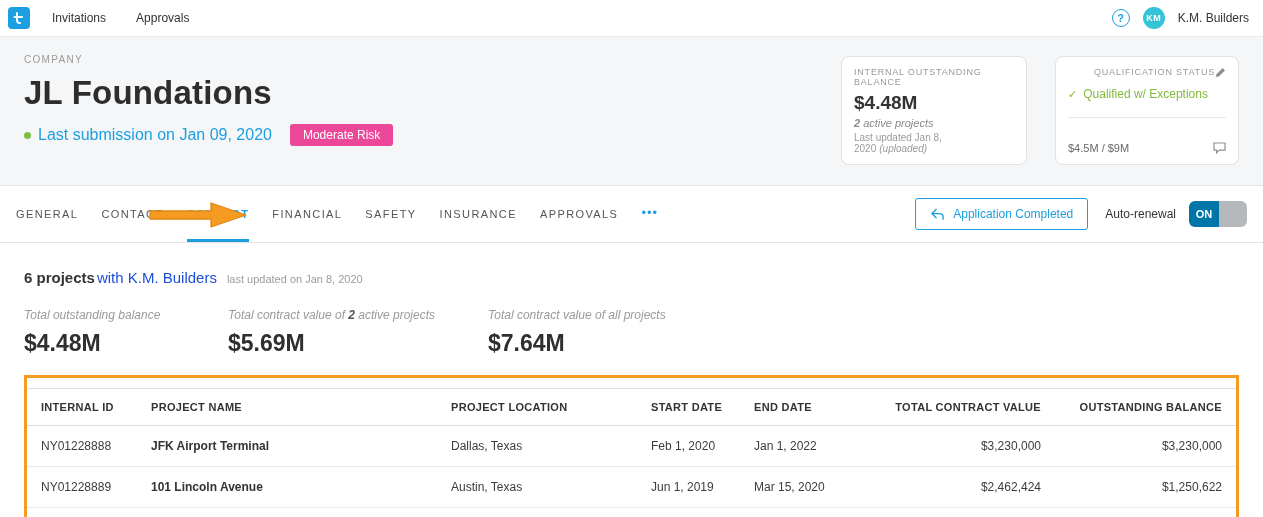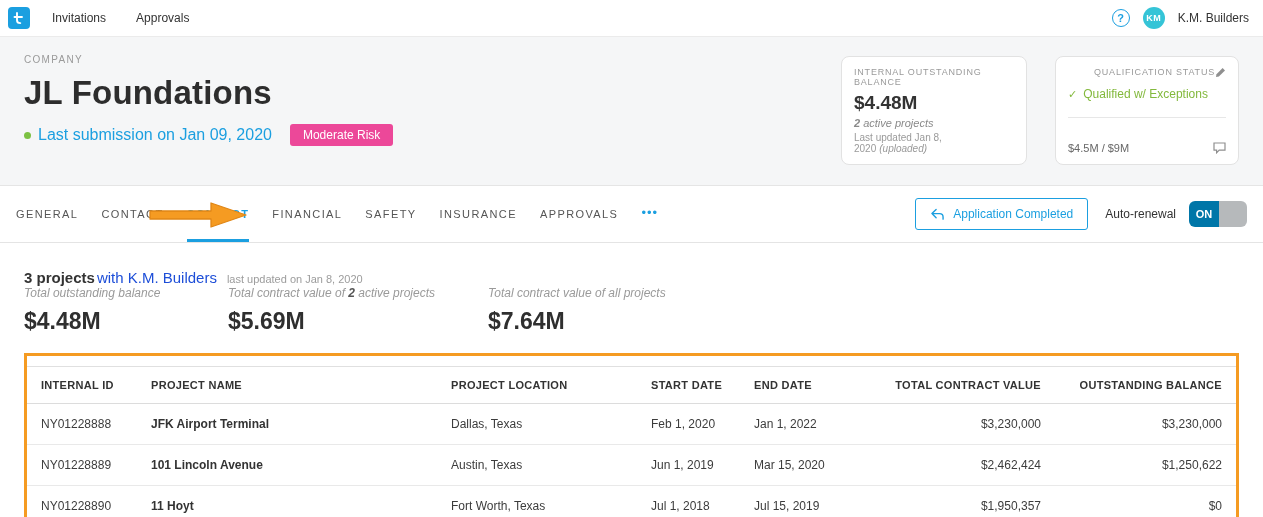--- a/index.html
+++ b/index.html
@@ -55,21 +55,21 @@
   .toggle { display:flex; width:58px; height:26px; cursor:pointer; border-radius:6px; overflow:hidden; }
   .toggle-on { background:#0076a8; color:#fff; font-size:11px; font-weight:700; width:30px; display:flex; align-items:center; justify-content:center; }
   .toggle-knob { background:#b6b9bb; width:28px; }
 
   
   .main { padding:22px 24px 0; background:#fff; }
   .projects-title { display:flex; align-items:baseline; margin-top:4px; }
   .pt-count { font-size:15px; font-weight:700; color:#333; }
   .pt-with { font-size:15px; color:#1d4ed8; margin-left:2px; }
   .pt-updated { font-size:11px; color:#9c9c9c; margin-left:10px; }
-  .stats { display:flex; }
+  .stats { display:flex; margin-top:22px; }
   .stat { }
   .stat-1 { width:204px; }
   .stat-2 { width:260px; }
   .stat-label { font-size:12px; font-style:italic; color:#9a9a9a; }
   .stat-label .bold { font-weight:700; color:#555; }
   .stat-value { font-size:23px; font-weight:700; color:#2f2f2f; margin-top:8px; }
 
   .table-wrap { margin-top:18px; border:3px solid #f59b22; background:#fff; padding:10px 0 16px; }
   table { width:100%; border-collapse:collapse; }
   thead th { font-size:11px; font-weight:700; color:#333; text-align:left; padding:12px 14px; border-top:1px solid #e0e0e0; border-bottom:1px solid #dcdcdc; letter-spacing:.3px; white-space:nowrap; }
@@ -167,21 +167,21 @@
     <span class="auto-label">Auto-renewal</span>
     <div class="toggle">
       <div class="toggle-on">ON</div>
       <div class="toggle-knob"></div>
     </div>
   </div>
 </nav>
 
 <main class="main">
   <div class="projects-title">
-    <span class="pt-count">3 projects</span>
+    <span class="pt-count">6 projects</span>
     <span class="pt-with">with K.M. Builders</span>
     <span class="pt-updated">last updated on Jan 8, 2020</span>
   </div>
 
   <div class="stats">
     <div class="stat stat-1">
       <div class="stat-label">Total outstanding balance</div>
       <div class="stat-value">$4.48M</div>
     </div>
     <div class="stat stat-2">

